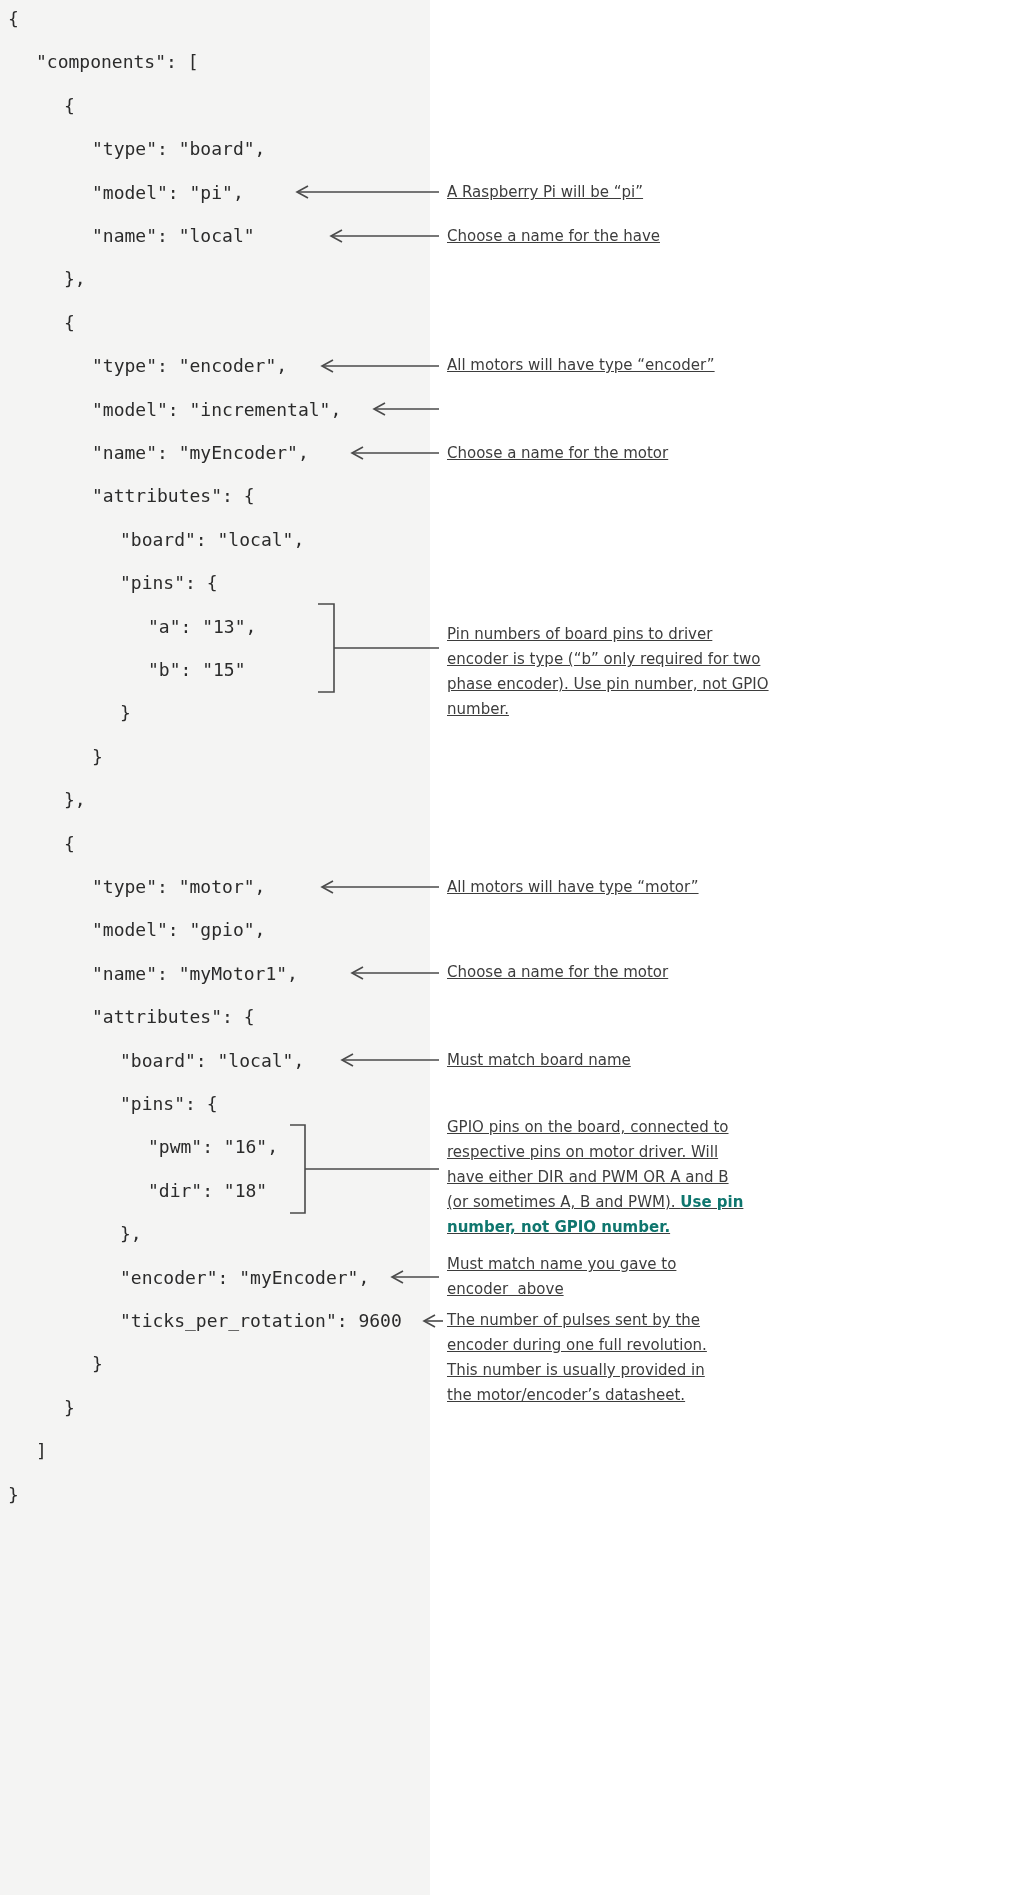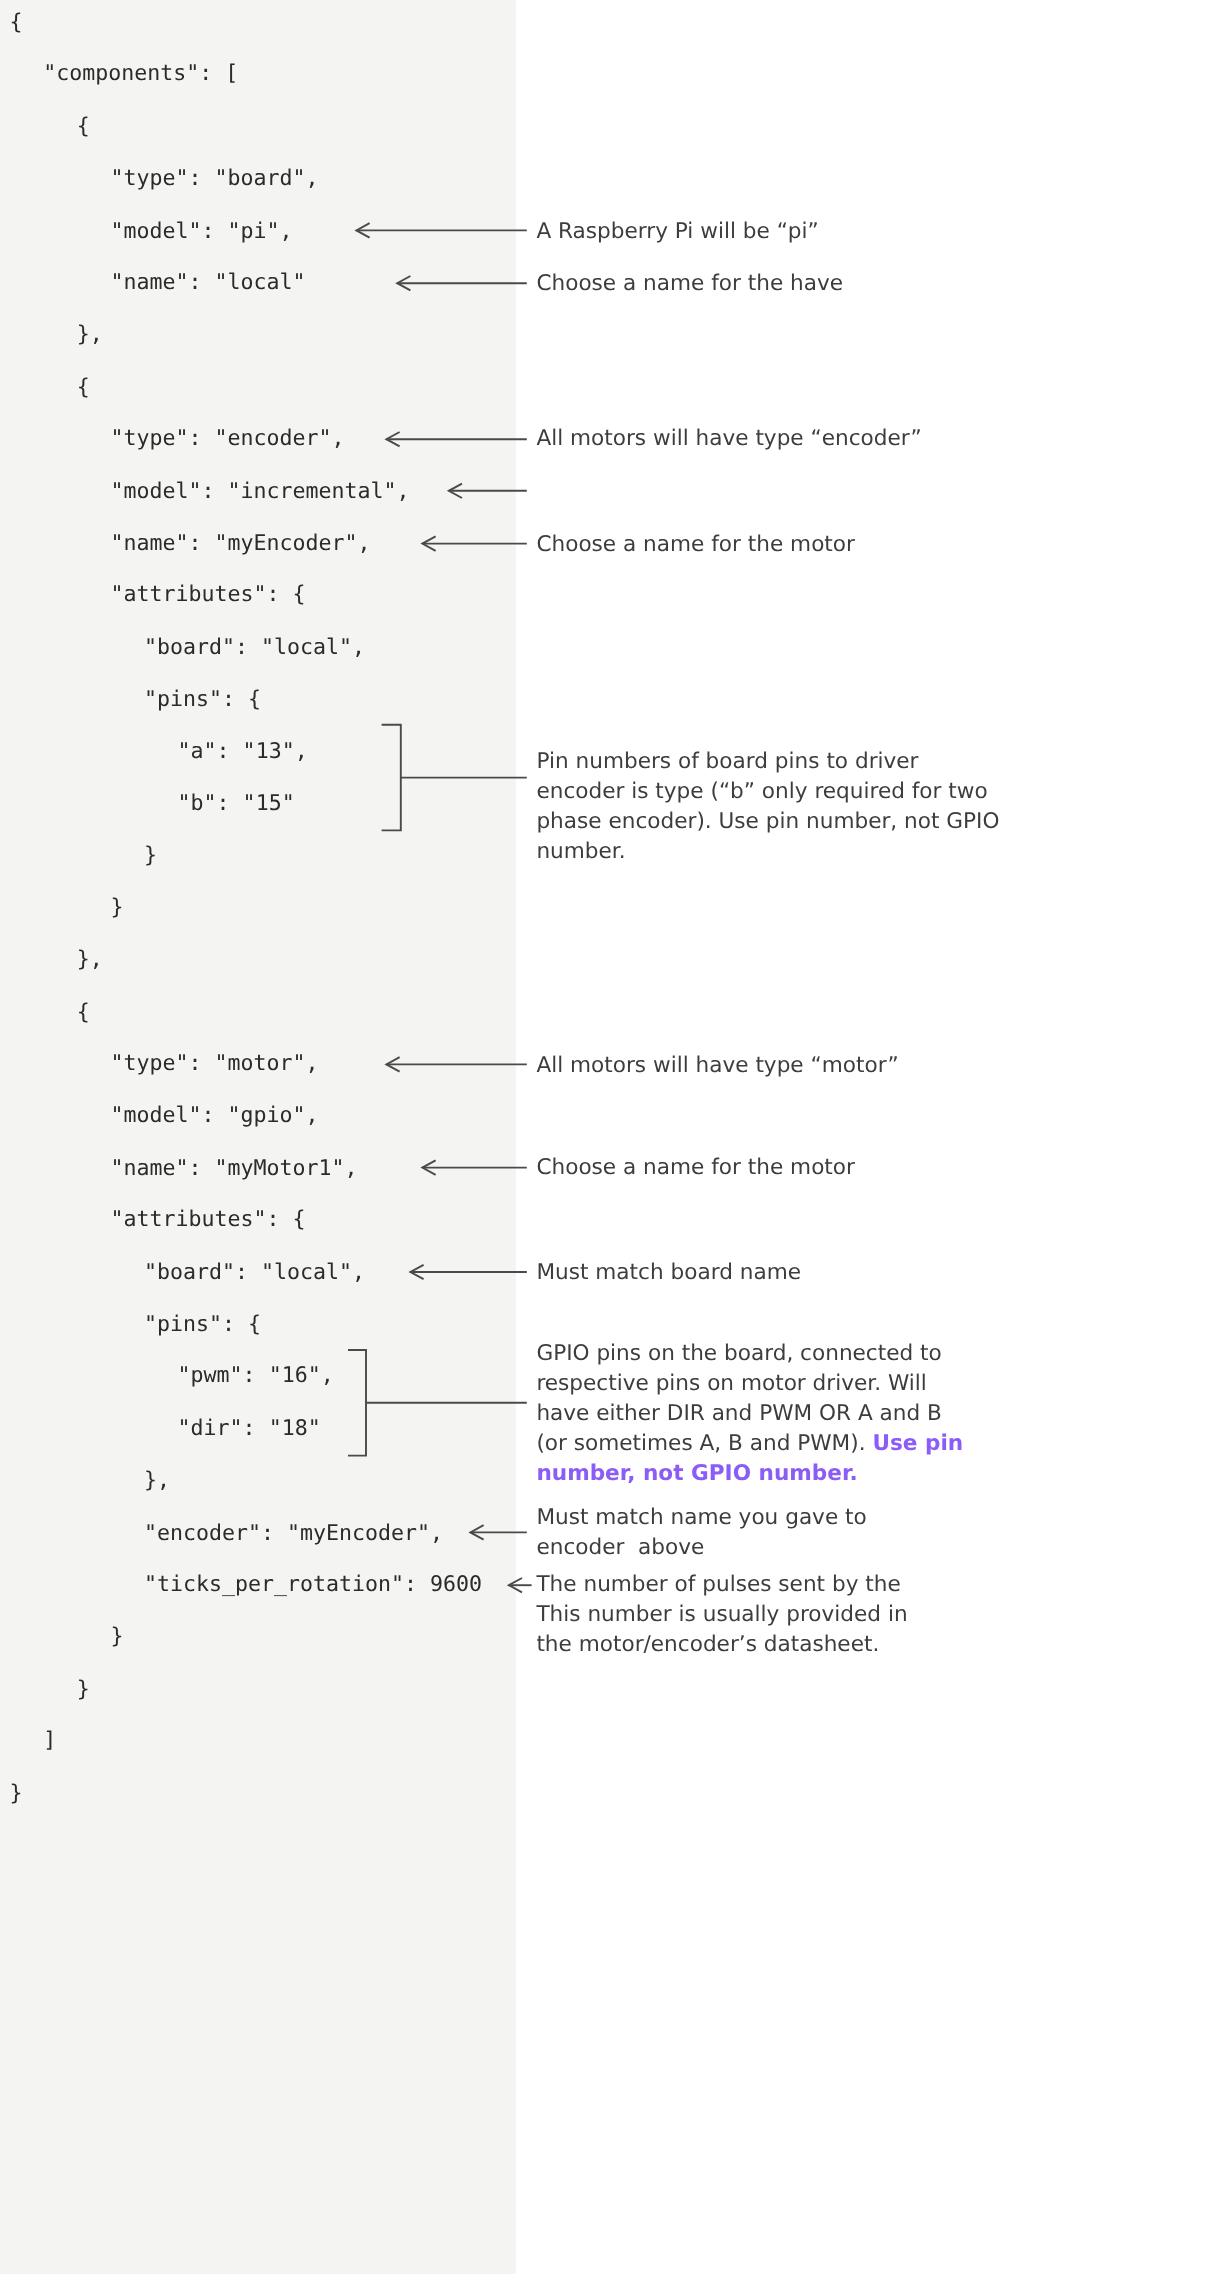--- a/index.html
+++ b/index.html
@@ -37,25 +37,26 @@
   .annotations {
     position: absolute;
     left: 447px; top: 0;
     width: 577px;
     height: 1895px;
   }
   .annotation {
     position: absolute;
     left: 0;
     color: #3d3d3d;
-    font-size: 18px;
+    font-size: 15px;
     line-height: 25px;
+    text-decoration: underline;
   }
   .annotation-line { white-space: pre; }
-  .annotation-line .bold { font-weight: 700; color: #8b5cf6; }
+  .annotation-line .bold { font-weight: 700; color: #0f766e; }
   svg.connectors {
     position: absolute;
     left: 0; top: 0;
     pointer-events: none;
   }
 </style>
 </head>
 <body>
 
 <div class="panel"></div>
@@ -130,20 +131,21 @@
       <div class="annotation-line"><span>have either DIR and PWM OR A and B</span></div>
       <div class="annotation-line"><span>(or sometimes A, B and PWM). </span><span class="bold">Use pin</span></div>
       <div class="annotation-line"><span></span><span class="bold">number, not GPIO number.</span></div>
     </div>
     <div class="annotation" style="top: 1252px;">
       <div class="annotation-line"><span>Must match name you gave to</span></div>
       <div class="annotation-line"><span>encoder  above</span></div>
     </div>
     <div class="annotation" style="top: 1308px;">
       <div class="annotation-line"><span>The number of pulses sent by the</span></div>
+      <div class="annotation-line"><span>encoder during one full revolution.</span></div>
       <div class="annotation-line"><span>This number is usually provided in</span></div>
       <div class="annotation-line"><span>the motor/encoder’s datasheet.</span></div>
     </div>
   </div>
 <svg class="connectors" width="1024" height="1895" viewBox="0 0 1024 1895">
     <path d="M 297 192 H 439" fill="none" stroke="#4a4a4a" stroke-width="1.6"></path>
     <path d="M 308 186 L 297 192 L 308 198" fill="none" stroke="#4a4a4a" stroke-width="1.6"></path>
     <path d="M 331 236 H 439" fill="none" stroke="#4a4a4a" stroke-width="1.6"></path>
     <path d="M 342 230 L 331 236 L 342 242" fill="none" stroke="#4a4a4a" stroke-width="1.6"></path>
     <path d="M 322 366 H 439" fill="none" stroke="#4a4a4a" stroke-width="1.6"></path>

